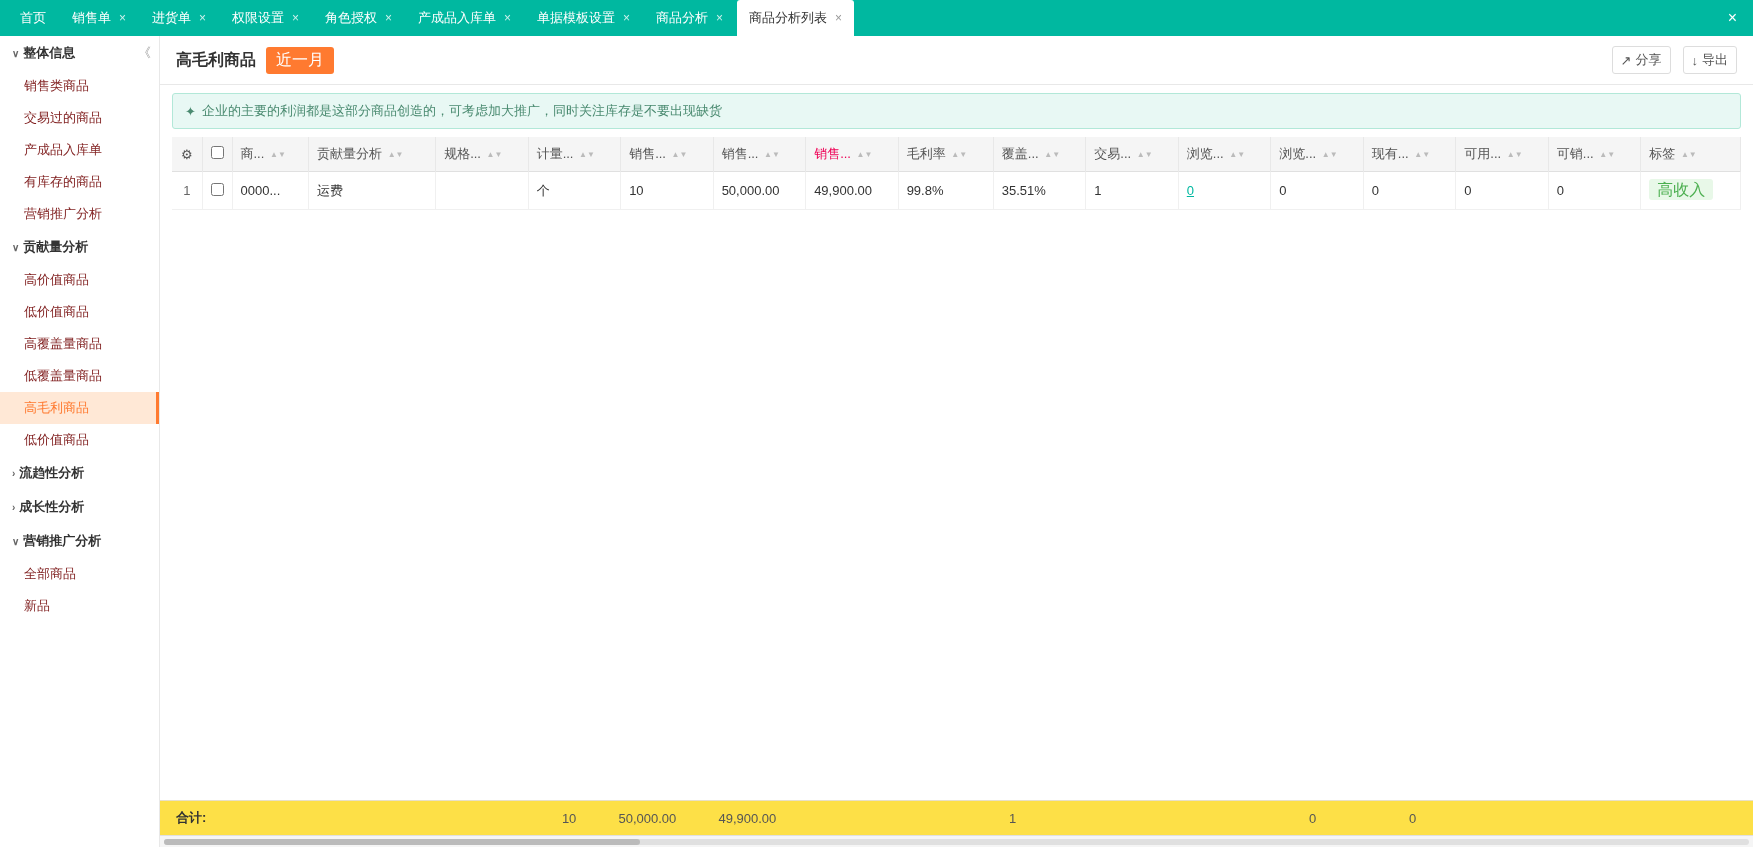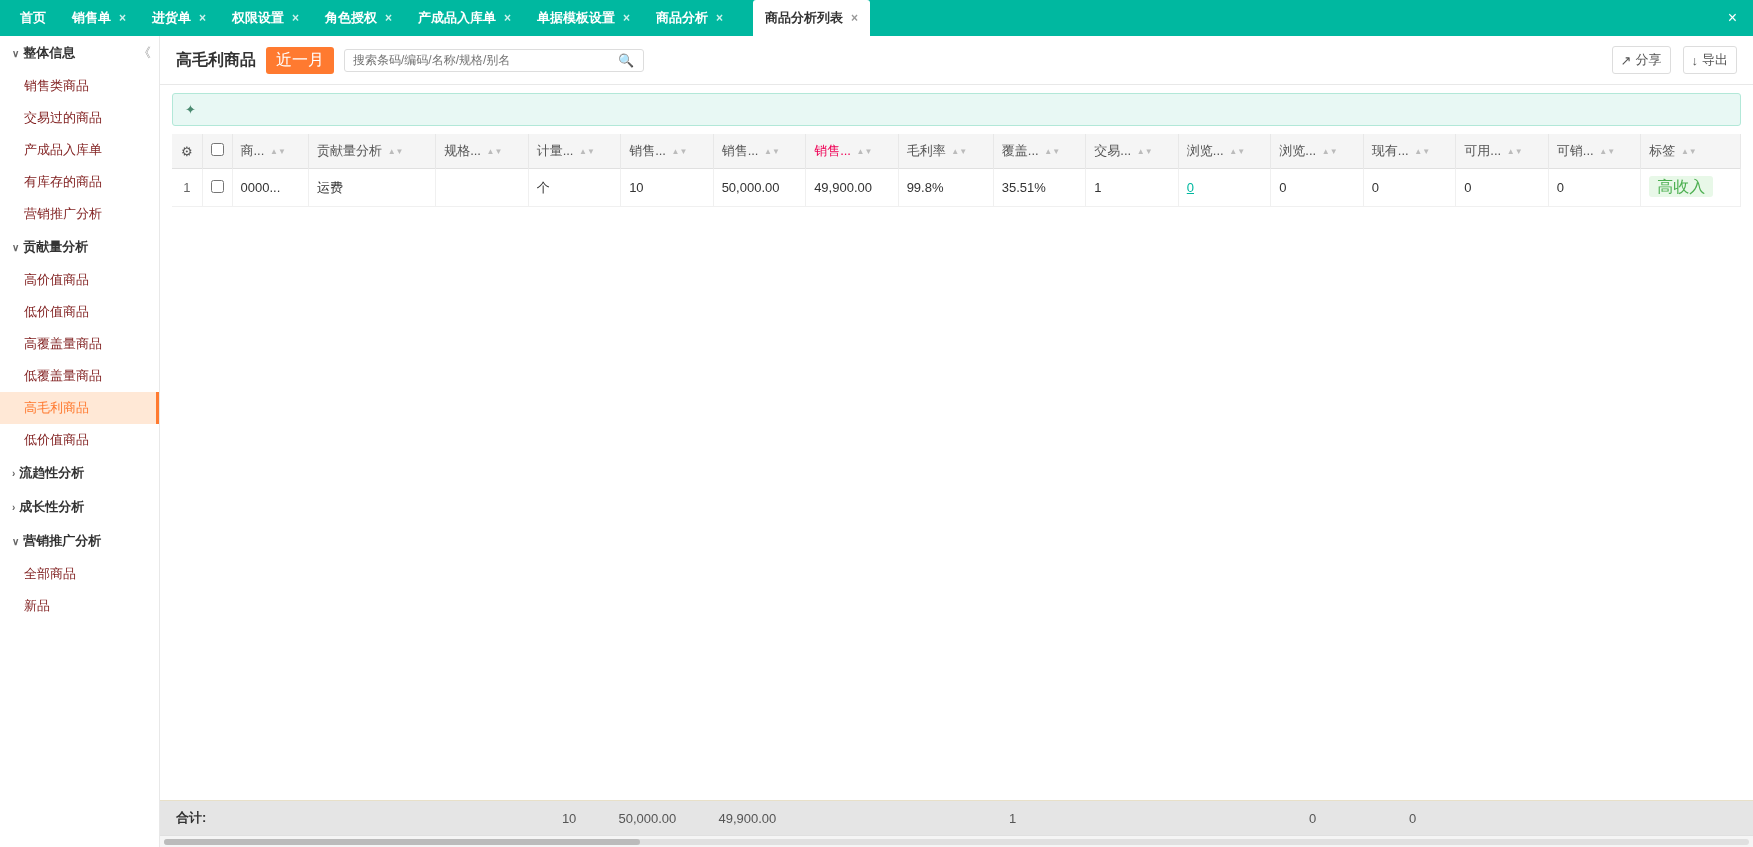--- a/index.html
+++ b/index.html
@@ -17,23 +17,22 @@
     .nav-item {
       display: flex;
       align-items: center;
       padding: 0 12px;
       height: 36px;
       color: #fff;
       cursor: pointer;
       white-space: nowrap;
       font-size: 13px;
       gap: 4px;
-      font-weight: bold;
-    }
-    .nav-item.active { background: #fff; color: #333; border-radius: 3px 3px 0 0; margin-left: 16px; }
+    }
+    .nav-item.active { background: #fff; color: #333; border-radius: 3px 3px 0 0; }
     .nav-close {
       font-size: 12px;
       color: rgba(255,255,255,0.8);
       margin-left: 4px;
       cursor: pointer;
     }
     .nav-item.active .nav-close { color: #999; }
     .nav-spacer { flex: 1; }
     .nav-window-close {
       color: #fff;
@@ -218,21 +217,21 @@
       color: #4caf50;
       padding: 2px 8px;
       border-radius: 3px;
       font-size: 16px;
     }
 
     
     .table-footer {
       display: flex;
       align-items: center;
-      background: #e5e5e5;
+      background: #fde047;
       border-top: 1px solid #e8e0c8;
       padding: 8px 16px;
       font-size: 12px;
       color: #555;
       gap: 20px;
       flex-shrink: 0;
     }
     .footer-label { font-weight: bold; color: #333; }
     .footer-cell { min-width: 80px; text-align: right; }
 
@@ -377,38 +376,35 @@
     <div class="sidebar-item">
       <span>新品</span>
     </div>
   </div>
 
   <div class="content">
 
     <div class="content-header">
       <span class="content-title">高毛利商品</span>
       <button class="filter-btn">近一月</button>
-      <div class="search-box">
-        <input type="text" placeholder="搜索条码/编码/名称/规格/别名" style="">
-        <span class="search-icon">🔍</span>
-      </div>
       <div class="header-actions">
         <button class="action-btn">
           <span>↗</span>
           <span>分享</span>
         </button>
         <button class="action-btn">
           <span>↓</span>
           <span>导出</span>
         </button>
       </div>
     </div>
 
     <div class="info-bar">
       <span>✦</span>
+      <span>企业的主要的利润都是这部分商品创造的，可考虑加大推广，同时关注库存是不要出现缺货</span>
     </div>
 
     <div class="table-container">
       <table>
         <thead>
           <tr>
             <th style="width:30px; text-align:center;">⚙</th>
             <th class="checkbox-cell">
               <input type="checkbox" style="">
             </th>

